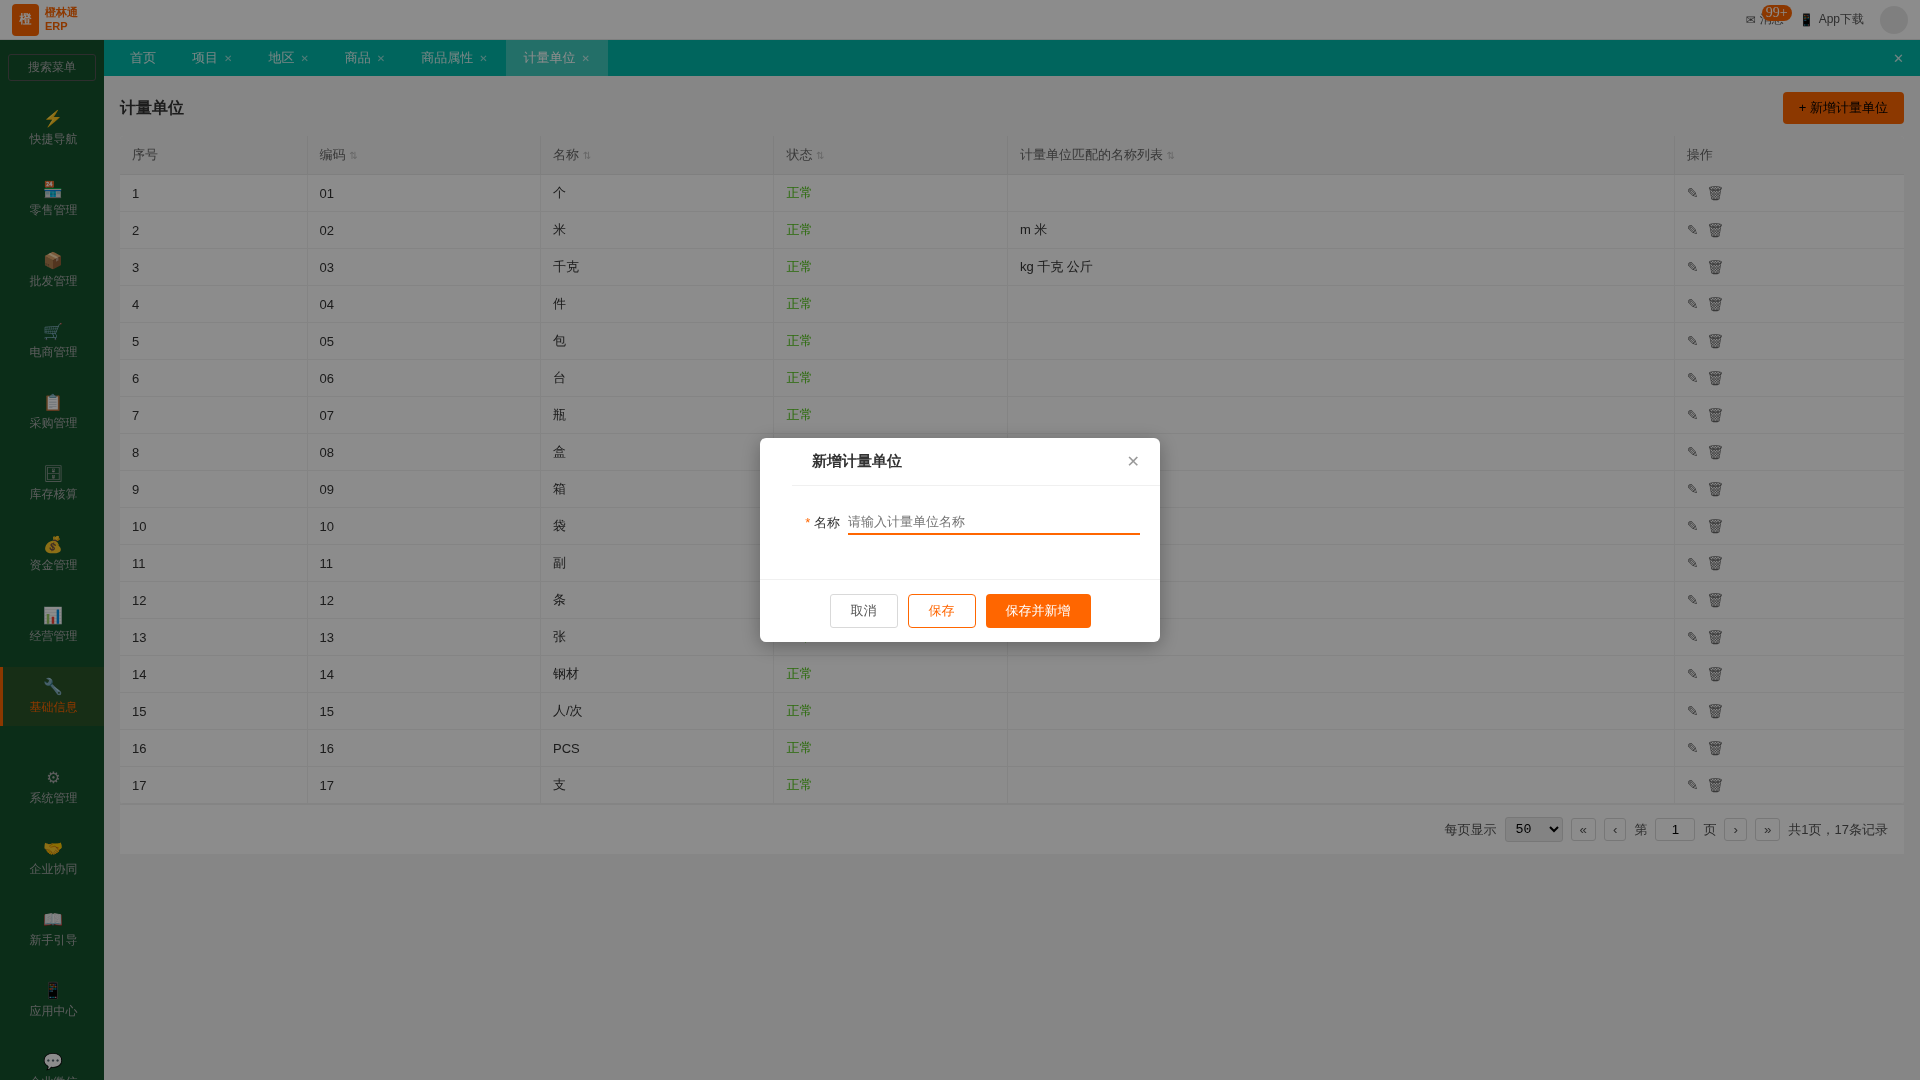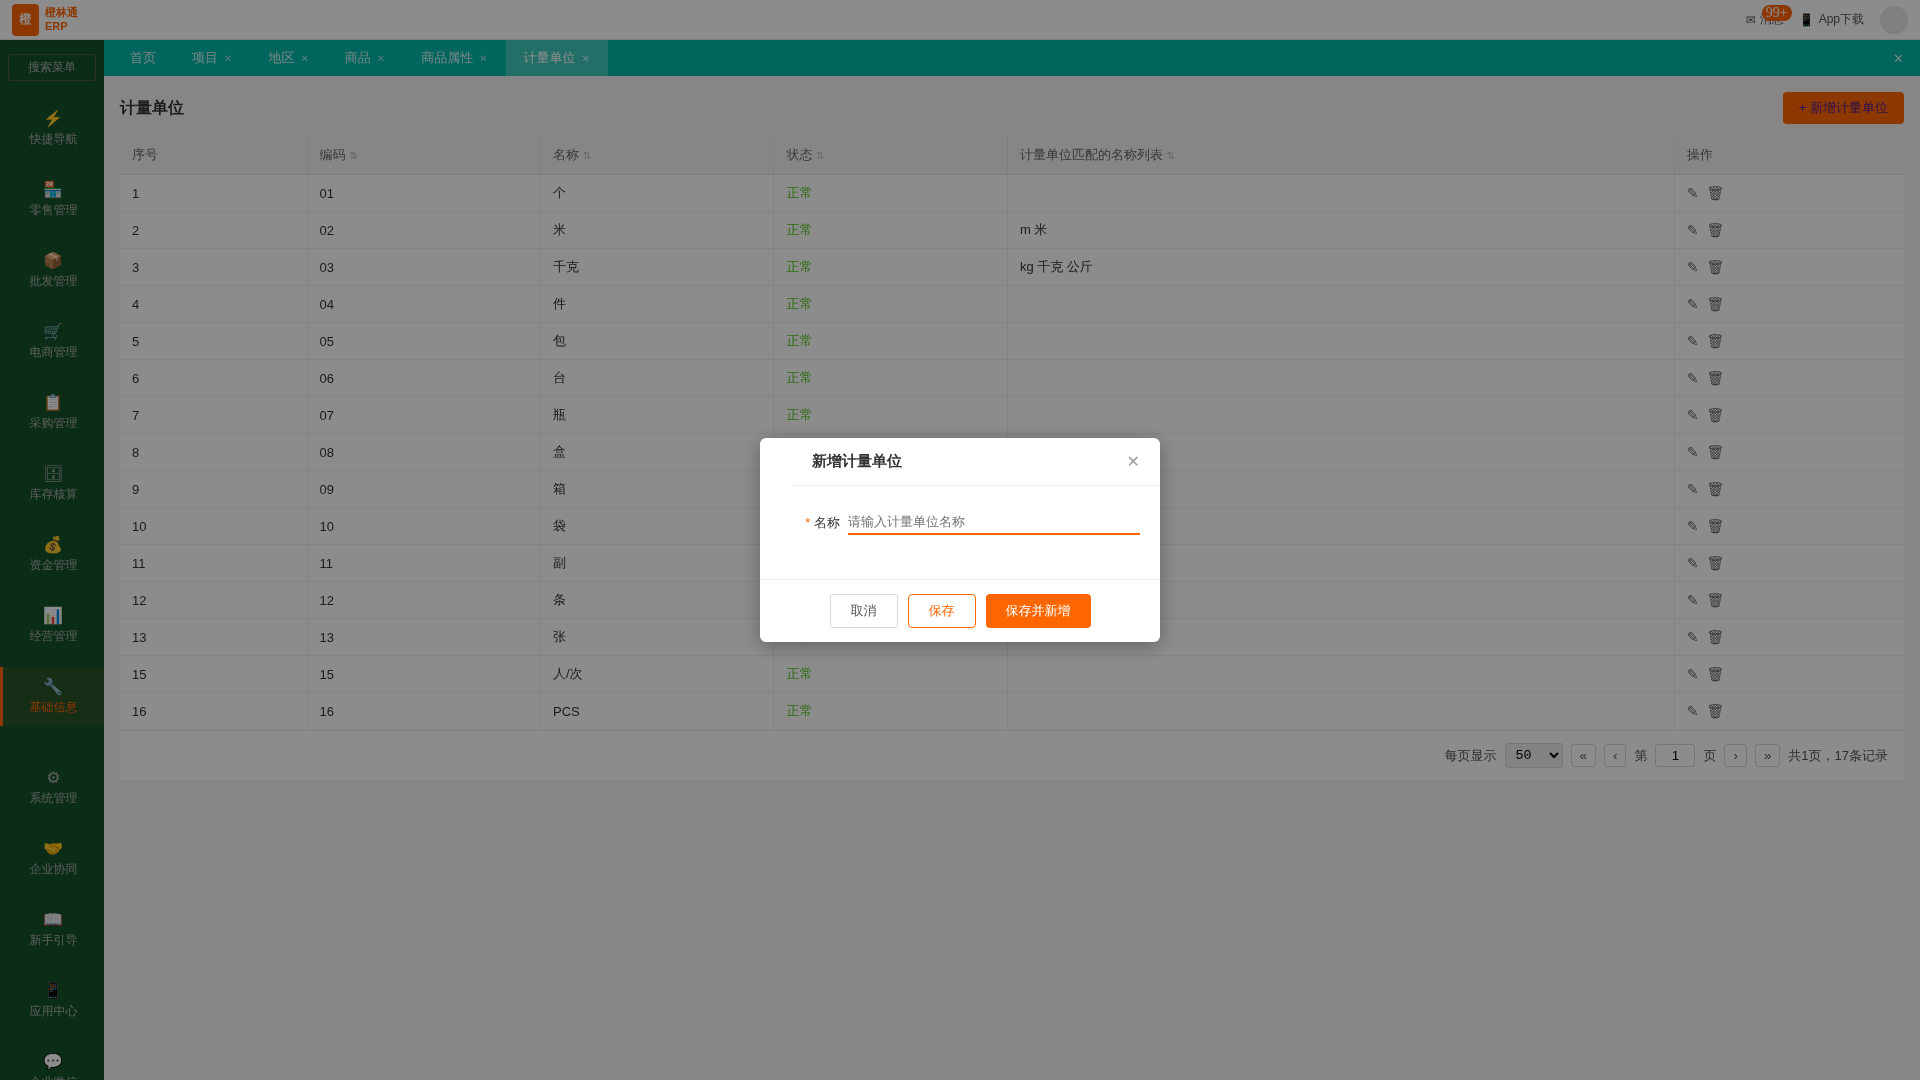--- a/index.html
+++ b/index.html
@@ -30,21 +30,21 @@
 
     
     .content-area { flex: 1; display: flex; flex-direction: column; overflow: hidden; }
 
     
     .page-content { flex: 1; padding: 16px; overflow-y: auto; background: #f5f5f5; }
 
     
     .page-header { display: flex; justify-content: space-between; align-items: center; margin-bottom: 12px; }
     .page-title { font-size: 16px; font-weight: bold; color: #333; }
-    .add-btn { background: #f60; color: #4c1d95; border: none; padding: 7px 16px; border-radius: 4px; cursor: pointer; font-size: 13px; }
+    .add-btn { background: #f60; color: #000000; border: none; padding: 7px 16px; border-radius: 4px; cursor: pointer; font-size: 13px; }
 
     
     .table-wrap { background: white; border-radius: 4px; overflow: hidden; }
     table { width: 100%; border-collapse: collapse; }
     thead tr { background: #f5f5f5; }
     th { padding: 10px 12px; text-align: left; font-weight: normal; color: #666; font-size: 13px; border-bottom: 1px solid #e8e8e8; border-right: 1px solid #e8e8e8; white-space: nowrap; }
     th:last-child { border-right: none; }
     td { padding: 9px 12px; border-bottom: 1px solid #f0f0f0; border-right: 1px solid #f0f0f0; font-size: 13px; color: #333; }
     td:last-child { border-right: none; }
     .sort-icon { color: #bbb; font-size: 10px; }
@@ -387,36 +387,62 @@
       <td class="status-normal">正常</td>
       <td></td>
       <td>
         <div class="action-btns">
           <span class="action-btn" title="编辑">✎</span>
           <span class="action-btn" title="删除">🗑</span>
         </div>
       </td>
     </tr>
               <tr>
+      <td>14</td>
+      <td>14</td>
+      <td>钢材</td>
+      <td class="status-normal">正常</td>
+      <td></td>
+      <td>
+        <div class="action-btns">
+          <span class="action-btn" title="编辑">✎</span>
+          <span class="action-btn" title="删除">🗑</span>
+        </div>
+      </td>
+    </tr>
+              <tr>
       <td>15</td>
       <td>15</td>
       <td>人/次</td>
       <td class="status-normal">正常</td>
       <td></td>
       <td>
         <div class="action-btns">
           <span class="action-btn" title="编辑">✎</span>
           <span class="action-btn" title="删除">🗑</span>
         </div>
       </td>
     </tr>
               <tr>
       <td>16</td>
       <td>16</td>
       <td>PCS</td>
+      <td class="status-normal">正常</td>
+      <td></td>
+      <td>
+        <div class="action-btns">
+          <span class="action-btn" title="编辑">✎</span>
+          <span class="action-btn" title="删除">🗑</span>
+        </div>
+      </td>
+    </tr>
+              <tr>
+      <td>17</td>
+      <td>17</td>
+      <td>支</td>
       <td class="status-normal">正常</td>
       <td></td>
       <td>
         <div class="action-btns">
           <span class="action-btn" title="编辑">✎</span>
           <span class="action-btn" title="删除">🗑</span>
         </div>
       </td>
     </tr>
             </tbody>

